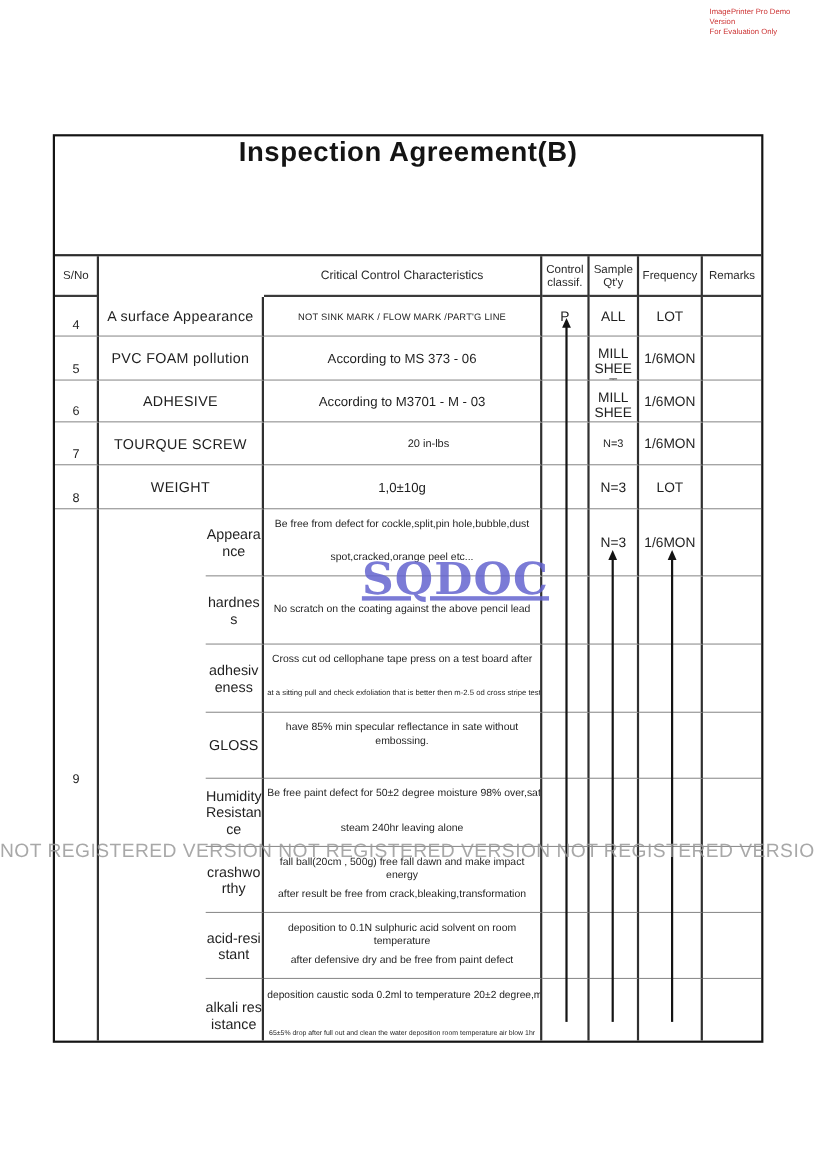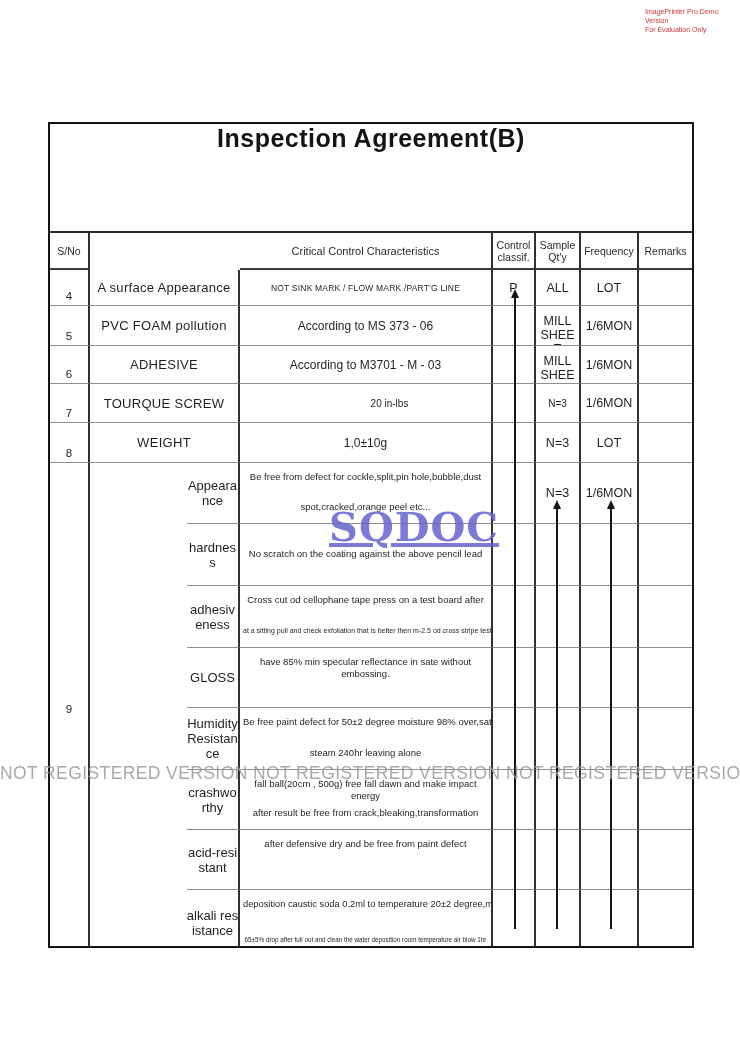--- a/index.html
+++ b/index.html
@@ -279,20 +279,21 @@
       </div>
       <div class="c" style="grid-area:12/5"></div>
       <div class="c" style="grid-area:12/6"></div>
       <div class="c" style="grid-area:12/7"></div>
       <div class="c last" style="grid-area:12/8"></div>
 
       <div class="c sublabel" style="grid-area:13/3">
           <span class="wraplbl">acid-resistant</span>
         </div>
       <div class="c desc" style="grid-area:13/4">
+        <div class="d1">deposition to 0.1N sulphuric acid solvent on room temperature</div>
         <div class="d2">after defensive dry and be free from paint defect</div>
       </div>
       <div class="c" style="grid-area:13/5"></div>
       <div class="c" style="grid-area:13/6"></div>
       <div class="c" style="grid-area:13/7"></div>
       <div class="c last" style="grid-area:13/8"></div>
 
       <div class="c sublabel bot" style="grid-area:14/3">
           <span class="wraplbl">alkali resistance</span>
         </div>

